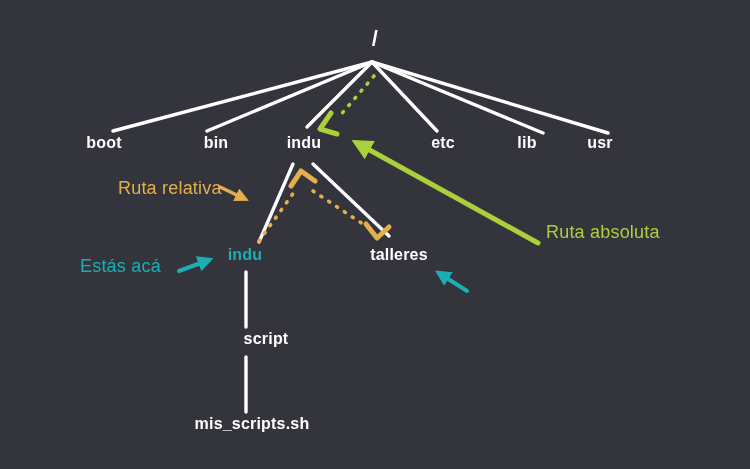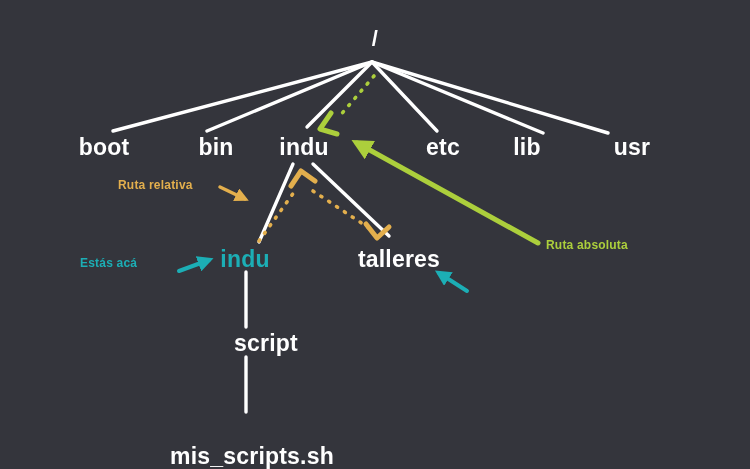--- a/index.html
+++ b/index.html
@@ -4,27 +4,27 @@
 <style>
   html,body{margin:0;padding:0;background:#34353C;}
   .stage{
     position:relative;width:750px;height:469px;overflow:hidden;
     background:var(--background,#34353C);
     font-family:"Liberation Sans",sans-serif;
   }
   .stage svg{position:absolute;left:0;top:0;}
   .node{
     position:absolute;transform:translateX(-50%);
-    color:var(--text,#ffffff);font-weight:bold;font-size:23px;
+    color:var(--text,#ffffff);font-weight:bold;font-size:16px;
     white-space:nowrap;letter-spacing:.2px;
   }
   .node.cyan{color:var(--current_location,#1CAEB5);text-align:center;}
   .node.root{font-size:22px;}
   .ann{
-    position:absolute;font-weight:bold;font-size:12px;white-space:nowrap;
+    position:absolute;font-weight:normal;font-size:18px;white-space:nowrap;
     letter-spacing:.2px;
   }
   .ann.orange{color:var(--relative_path,#E3AF4D);}
   .ann.cyan{color:var(--current_location,#1CAEB5);}
   .ann.green{color:var(--absolute_path,#ACCF3C);}
 
   .edge{stroke:var(--text,#ffffff);stroke-width:3.4;stroke-linecap:round;}
   .dotted{fill:none;stroke-width:3.6;stroke-linecap:round;stroke-dasharray:1.2 8.2;}
   .dotted.orange{stroke:var(--relative_path,#E3AF4D);}
   .dotted.green{stroke:var(--absolute_path,#ACCF3C);}
@@ -78,23 +78,23 @@
     <line class="shaft cyan" x1="467" y1="291" x2="439" y2="273" marker-end="url(#ah-cyan)"></line>
     <line class="shaft green" x1="538" y1="243" x2="357" y2="143" marker-end="url(#ah-green)"></line>
   </svg>
 
   <div class="node root" style="left:375px;top:26px;">/</div>
   <div class="node" style="left:104px;top:134px;">boot</div>
   <div class="node" style="left:196px;top:134px;margin-left:20px;">bin</div>
   <div class="node" style="left:304px;top:134px;">indu</div>
   <div class="node" style="left:443px;top:134px;">etc</div>
   <div class="node" style="left:527px;top:134px;">lib</div>
-  <div class="node" style="left:632px;top:134px;">usr</div>
+  <div class="node" style="left:600px;top:134px;">usr</div>
   <div class="node cyan" style="left:245px;top:246px;">indu</div>
   <div class="node" style="left:399px;top:246px;">talleres</div>
   <div class="node" style="left:247px;top:330px;margin-left:19px;">script</div>
-  <div class="node" style="left:252px;top:415px;margin-top:28px;">mis_scripts.sh</div>
+  <div class="node" style="left:252px;top:415px;">mis_scripts.sh</div>
 
   <div class="ann orange" style="left:118px;top:178px;">Ruta relativa</div>
   <div class="ann cyan" style="left:80px;top:256px;">Estás acá</div>
-  <div class="ann green" style="left:546px;top:238px;">Ruta absoluta</div>
+  <div class="ann green" style="left:546px;top:222px;">Ruta absoluta</div>
 
 </div>
 
 </body></html>

